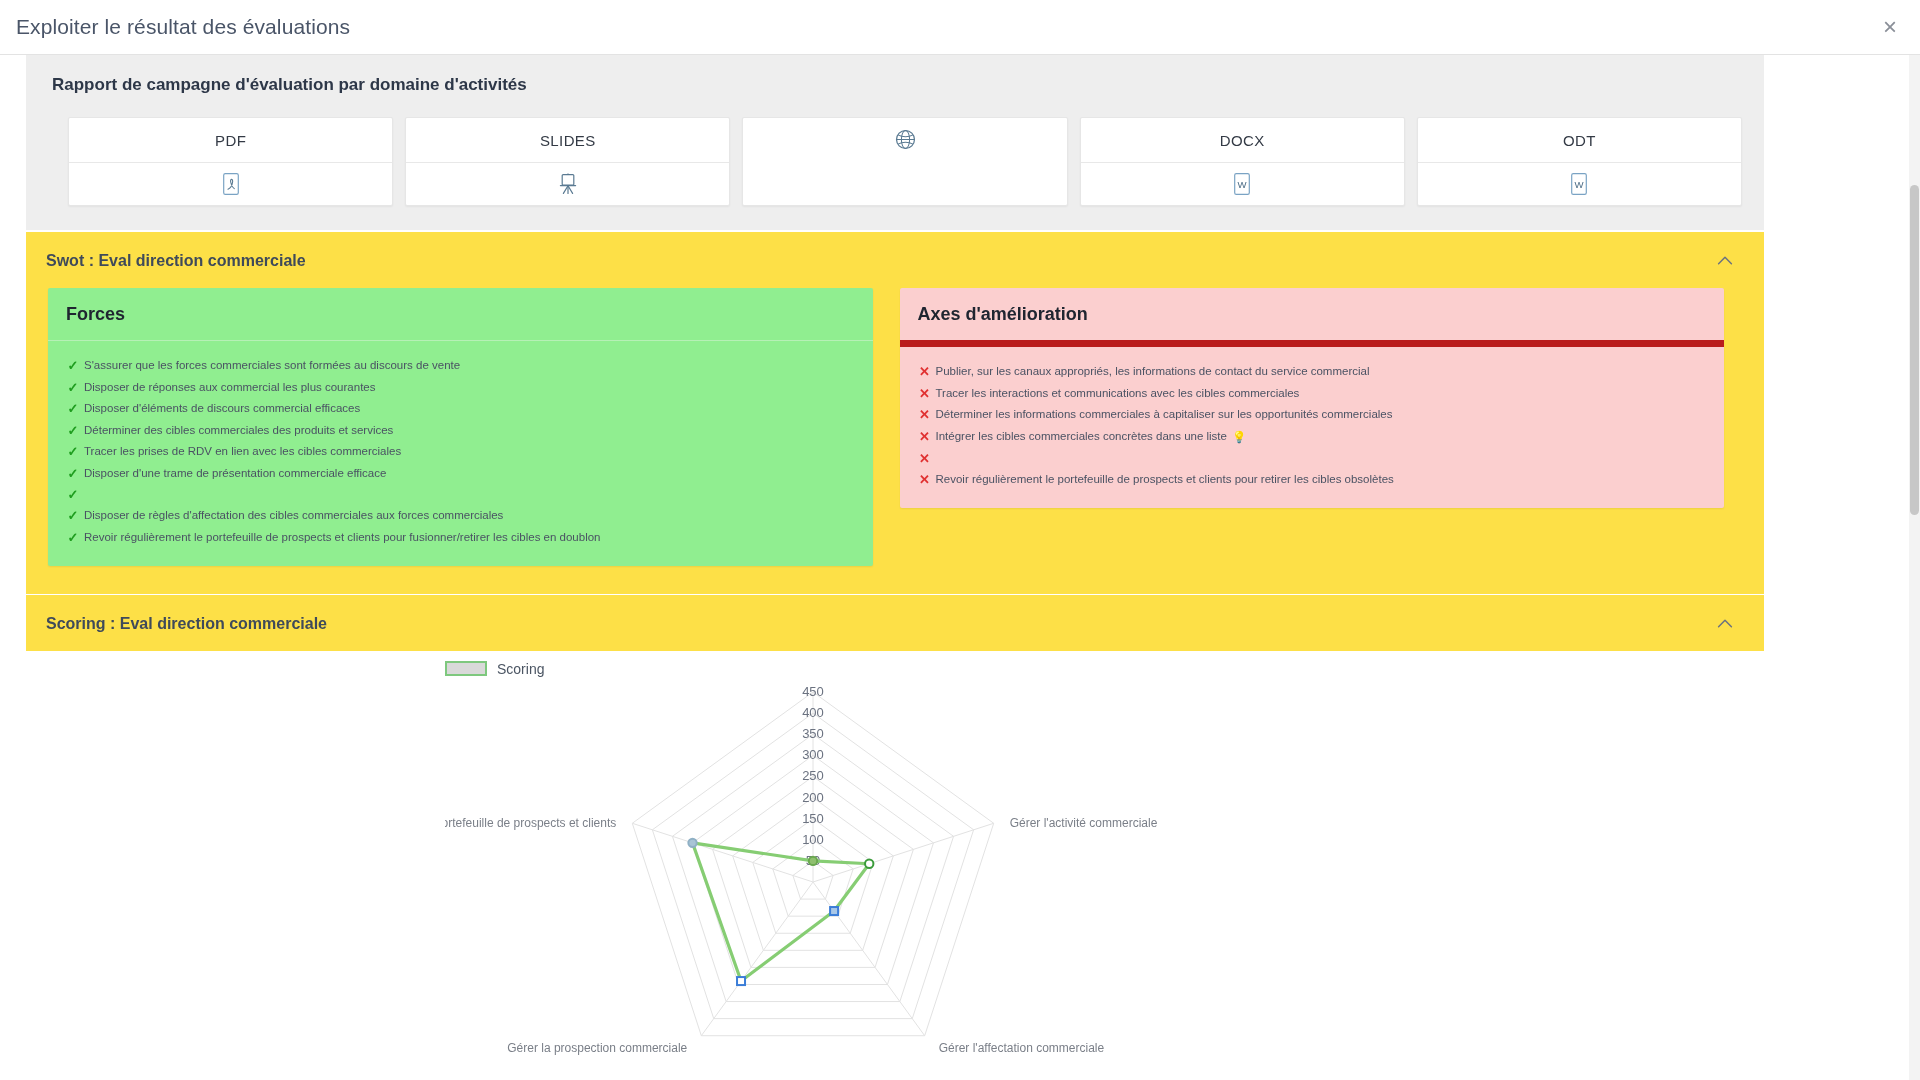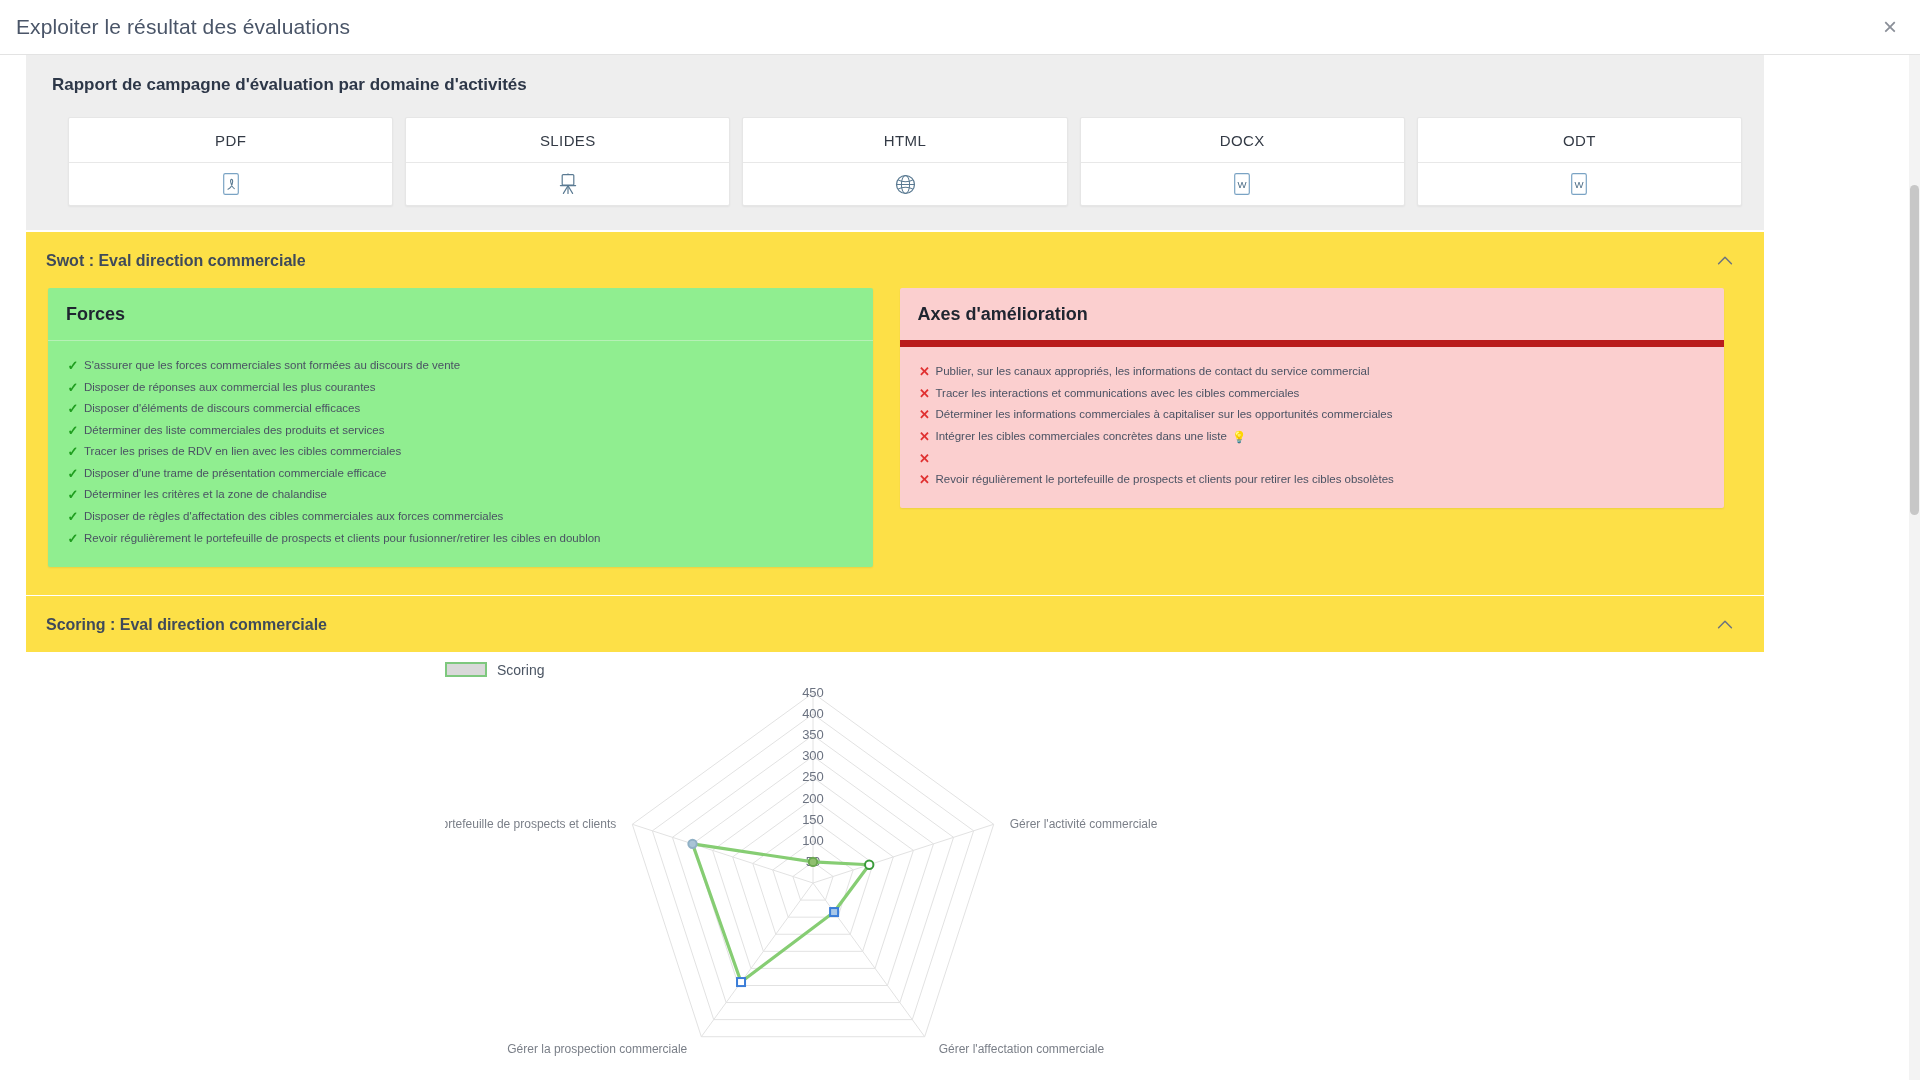--- a/index.html
+++ b/index.html
@@ -314,21 +314,20 @@
               <line x1="10" y1="0.6" x2="10" y2="1.8" stroke="#5a7a92" stroke-width="1.2"></line>
               <line x1="2.4" y1="12.6" x2="17.6" y2="12.6" stroke="#5a7a92" stroke-width="1.2" stroke-linecap="round"></line>
               <line x1="10" y1="12.8" x2="10" y2="20.4" stroke="#5a7a92" stroke-width="1.2" stroke-linecap="round"></line>
               <line x1="10" y1="12.8" x2="5.4" y2="20.4" stroke="#5a7a92" stroke-width="1.2" stroke-linecap="round"></line>
               <line x1="10" y1="12.8" x2="14.6" y2="20.4" stroke="#5a7a92" stroke-width="1.2" stroke-linecap="round"></line>
             </svg>
           </div>
         </div>
 
         <div class="export-card">
-          <div class="export-card-head">HTML</div>
           <div class="export-card-body">
             <svg width="21" height="21" viewBox="0 0 22 22" aria-hidden="true">
               <circle cx="11" cy="11" r="9.4" fill="none" stroke="#5a7a92" stroke-width="1.3"></circle>
               <ellipse cx="11" cy="11" rx="4.3" ry="9.4" fill="none" stroke="#5a7a92" stroke-width="1.1"></ellipse>
               <line x1="1.6" y1="11" x2="20.4" y2="11" stroke="#5a7a92" stroke-width="1.1"></line>
               <path d="M3.1 6.2c2.2 1.2 5 1.9 7.9 1.9s5.7-.7 7.9-1.9" fill="none" stroke="#5a7a92" stroke-width="1.05"></path>
               <path d="M3.1 15.8c2.2-1.2 5-1.9 7.9-1.9s5.7.7 7.9 1.9" fill="none" stroke="#5a7a92" stroke-width="1.05"></path>
             </svg>
           </div>
         </div>
@@ -377,33 +376,32 @@
               <li>
                   <span class="swot-mark ok">✓</span>
                   <span class="swot-text">Disposer de réponses aux commercial les plus courantes</span>
                 </li>
               <li>
                   <span class="swot-mark ok">✓</span>
                   <span class="swot-text">Disposer d'éléments de discours commercial efficaces</span>
                 </li>
               <li>
                   <span class="swot-mark ok">✓</span>
-                  <span class="swot-text">Déterminer des liste commerciales des produits et services</span>
+                  <span class="swot-text">Déterminer des cibles commerciales des produits et services</span>
                 </li>
               <li>
                   <span class="swot-mark ok">✓</span>
                   <span class="swot-text">Tracer les prises de RDV en lien avec les cibles commerciales</span>
                 </li>
               <li>
                   <span class="swot-mark ok">✓</span>
                   <span class="swot-text">Disposer d'une trame de présentation commerciale efficace</span>
                 </li>
               <li>
                   <span class="swot-mark ok">✓</span>
-                  <span class="swot-text">Déterminer les critères et la zone de chalandise</span>
                 </li>
               <li>
                   <span class="swot-mark ok">✓</span>
                   <span class="swot-text">Disposer de règles d'affectation des cibles commerciales aux forces commerciales</span>
                 </li>
               <li>
                   <span class="swot-mark ok">✓</span>
                   <span class="swot-text">Revoir régulièrement le portefeuille de prospects et clients pour fusionner/retirer les cibles en doublon</span>
                 </li>
             </ul>

